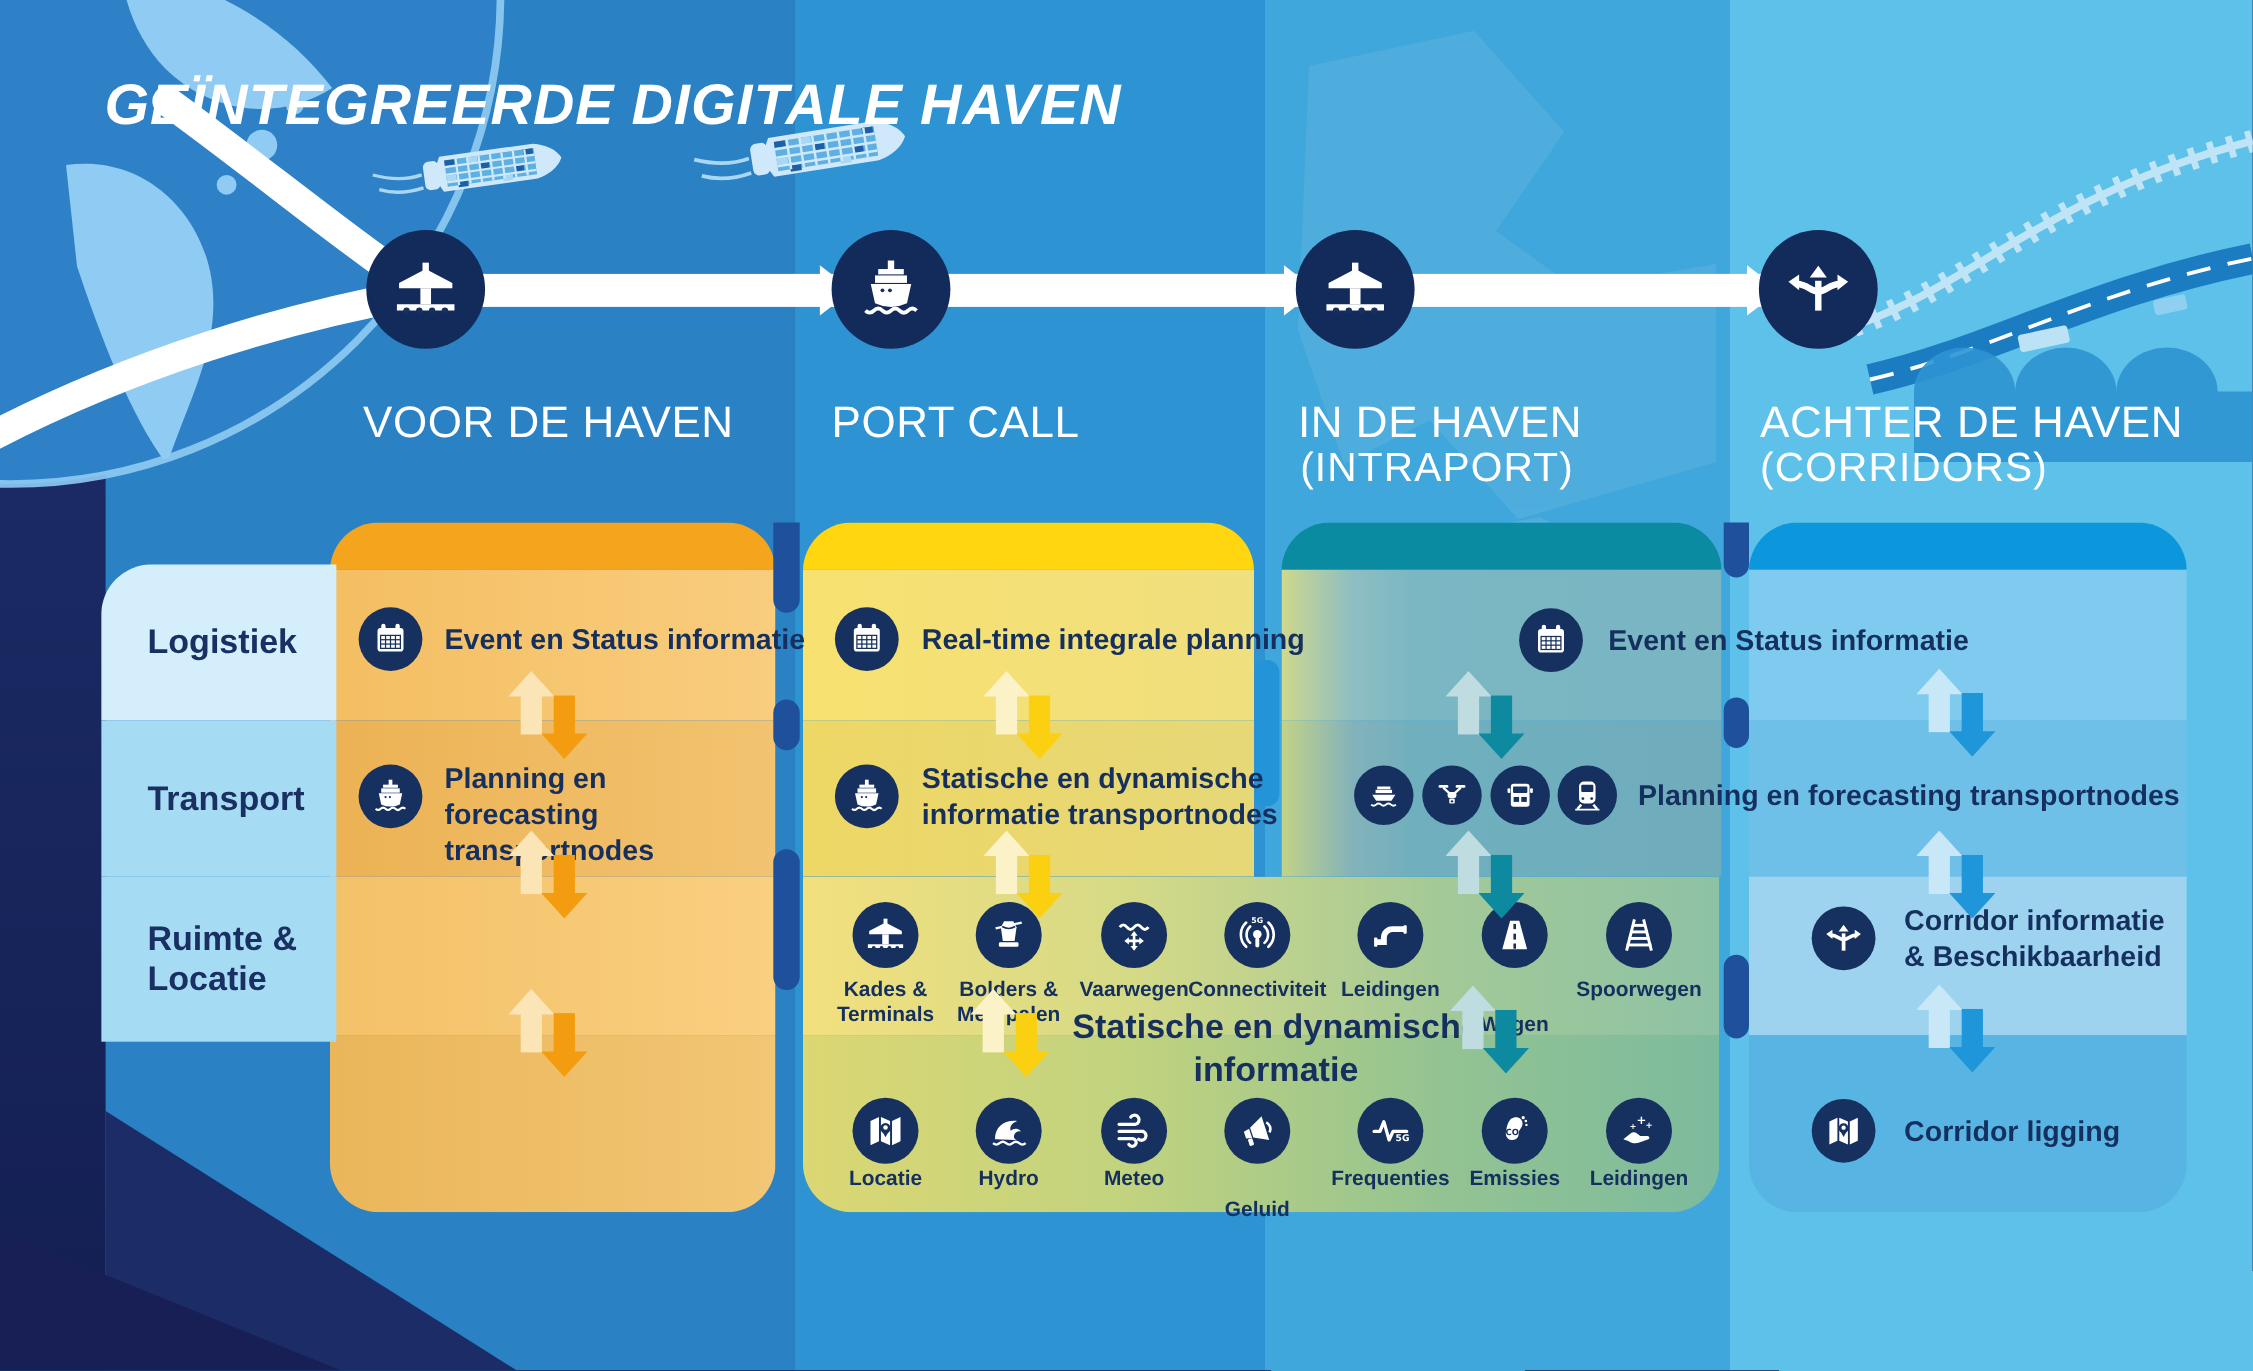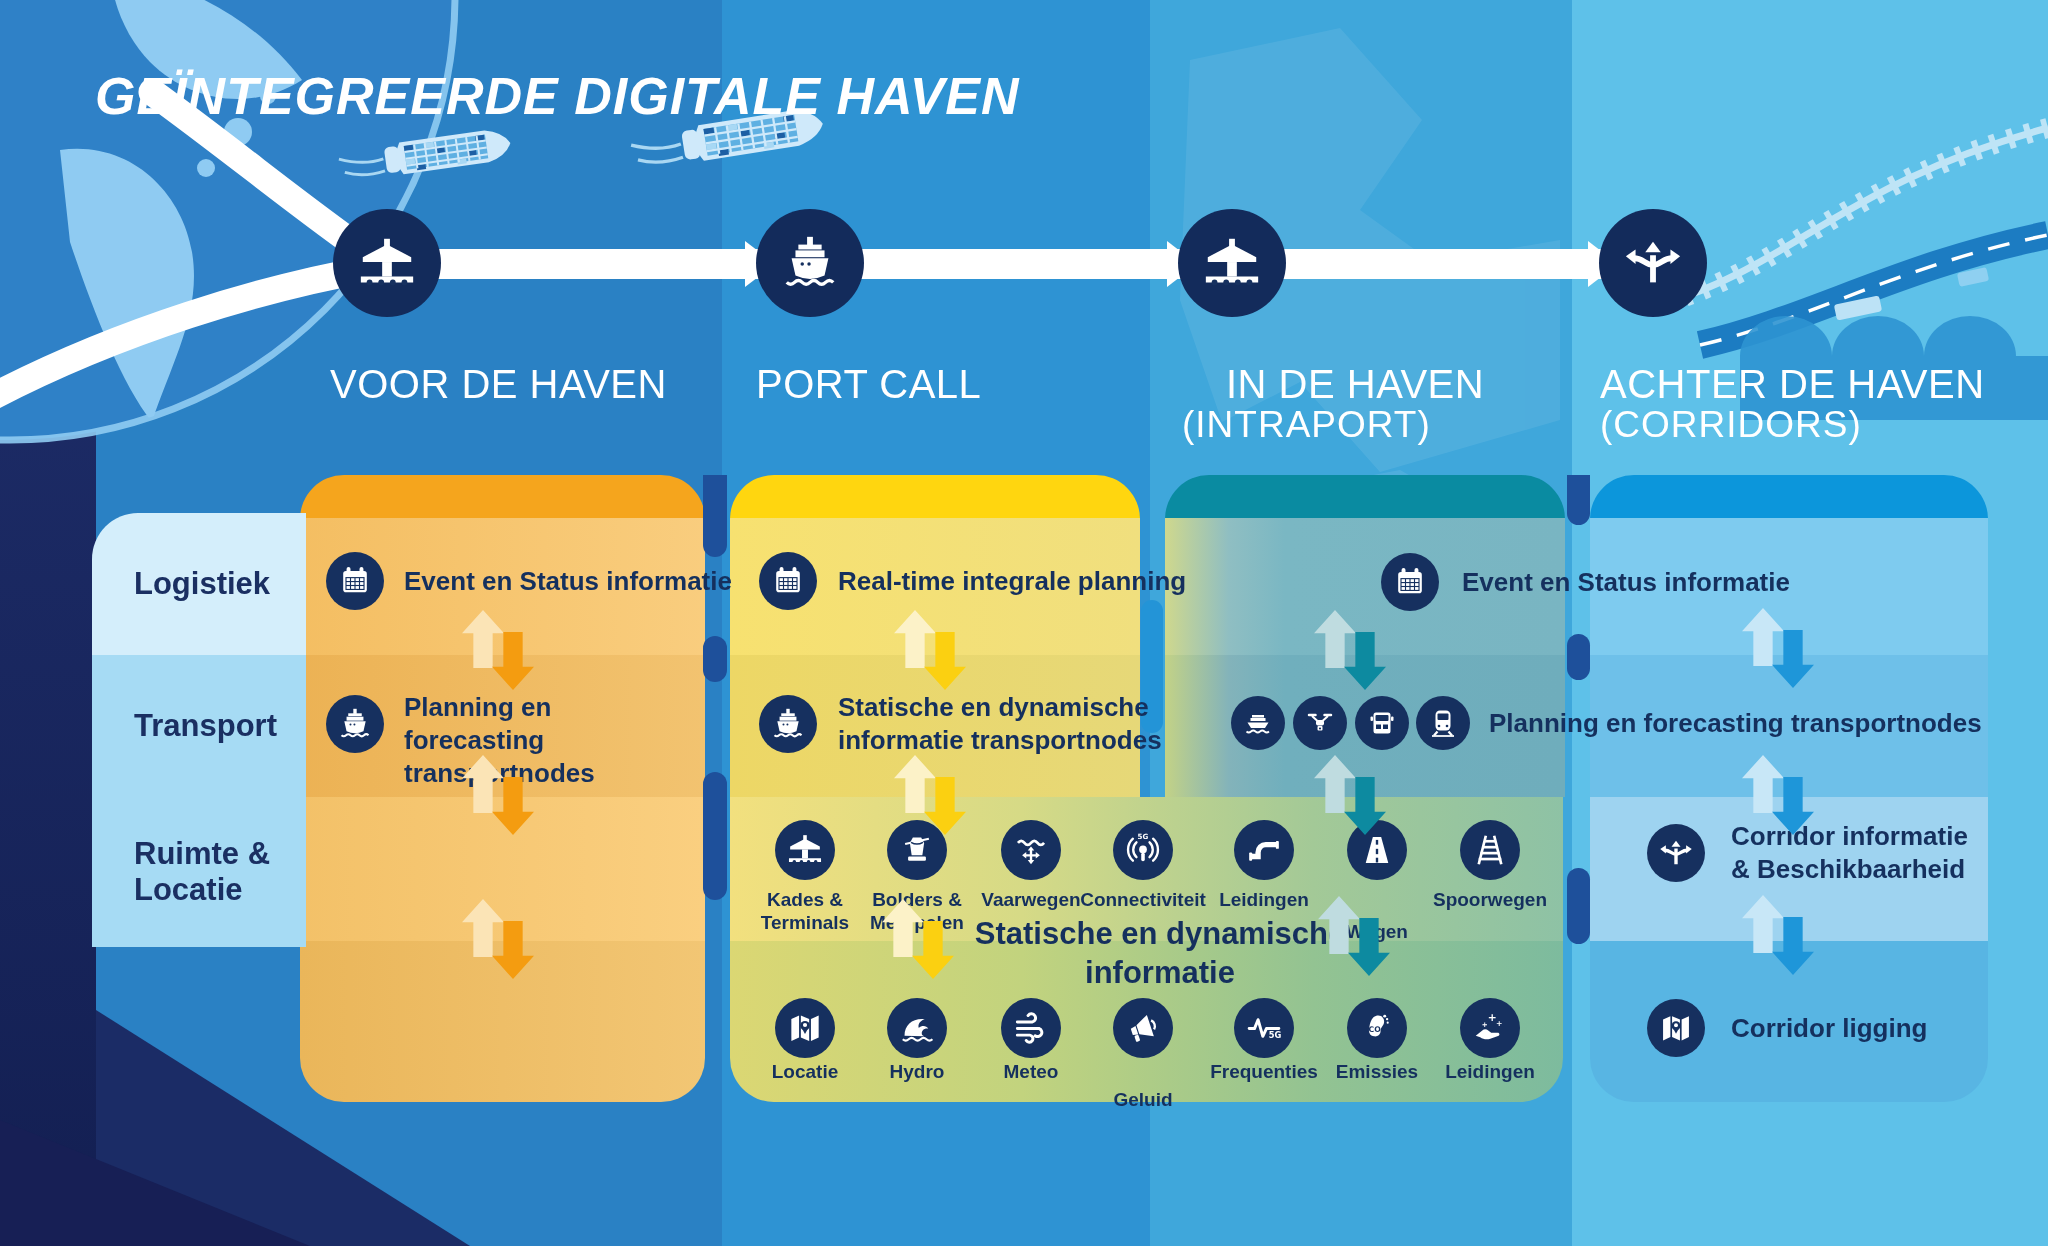--- a/index.html
+++ b/index.html
@@ -300,21 +300,21 @@
           <path d="M32 10 L24 21 H40 Z"></path>
           <path d="M14 18 L4 25 L14 33 Z"></path>
           <path d="M50 18 L60 25 L50 33 Z"></path>
         </svg>
       </span>
     </div>
 
   <div class="abs" id="title">GEÏNTEGREERDE DIGITALE HAVEN</div>
   <div class="ph" style="left:330px;top:362px;">VOOR DE HAVEN</div>
   <div class="ph" style="left:756px;top:362px;">PORT CALL</div>
-  <div class="ph" style="left:1226px;top:362px;">IN DE HAVEN</div>
+  <div class="ph" style="left:1180px;top:362px;">IN DE HAVEN</div>
   <div class="ph-sub" style="left:1182px;top:404px;">(INTRAPORT)</div>
   <div class="ph" style="left:1600px;top:362px;">ACHTER DE HAVEN</div>
   <div class="ph-sub" style="left:1600px;top:404px;">(CORRIDORS)</div>
 
   <div class="icircle" style="left:326px;top:552px;">
       <span>
         <svg viewBox="0 0 64 64" fill="#fff">
           <rect x="11" y="14" width="42" height="38" rx="5"></rect>
           <rect x="17" y="7" width="7" height="13" rx="3.5"></rect>
           <rect x="40" y="7" width="7" height="13" rx="3.5"></rect>

